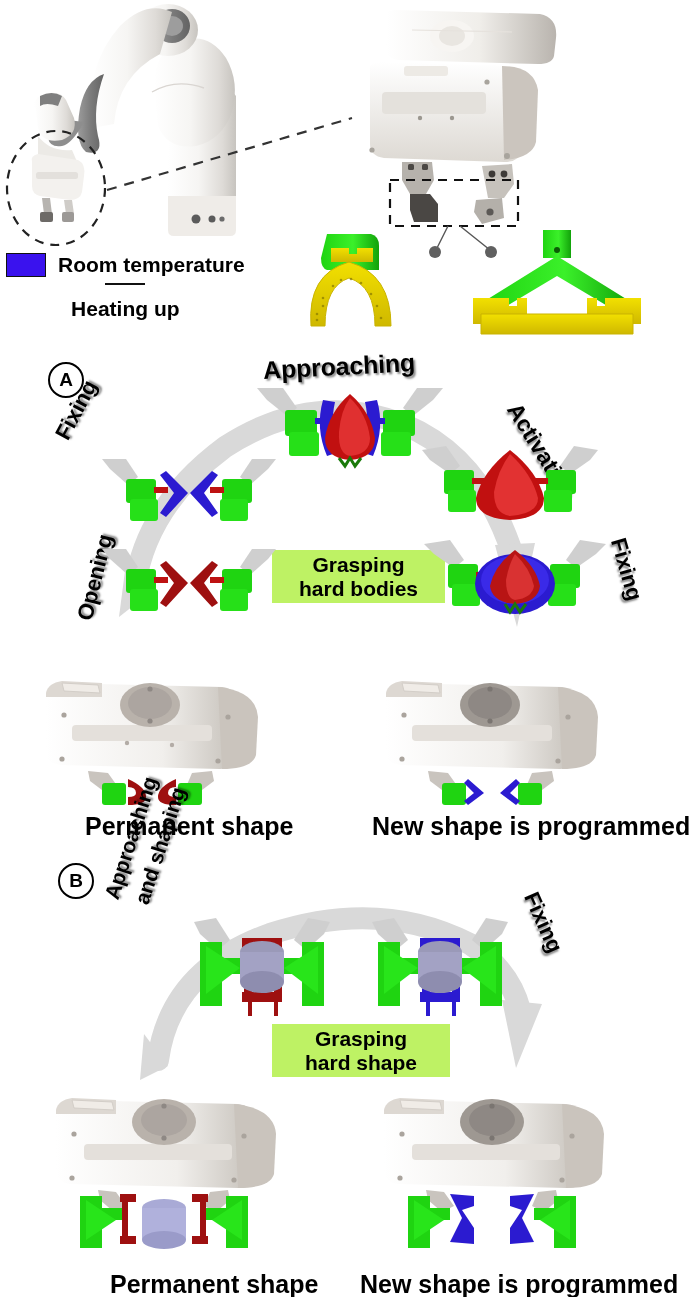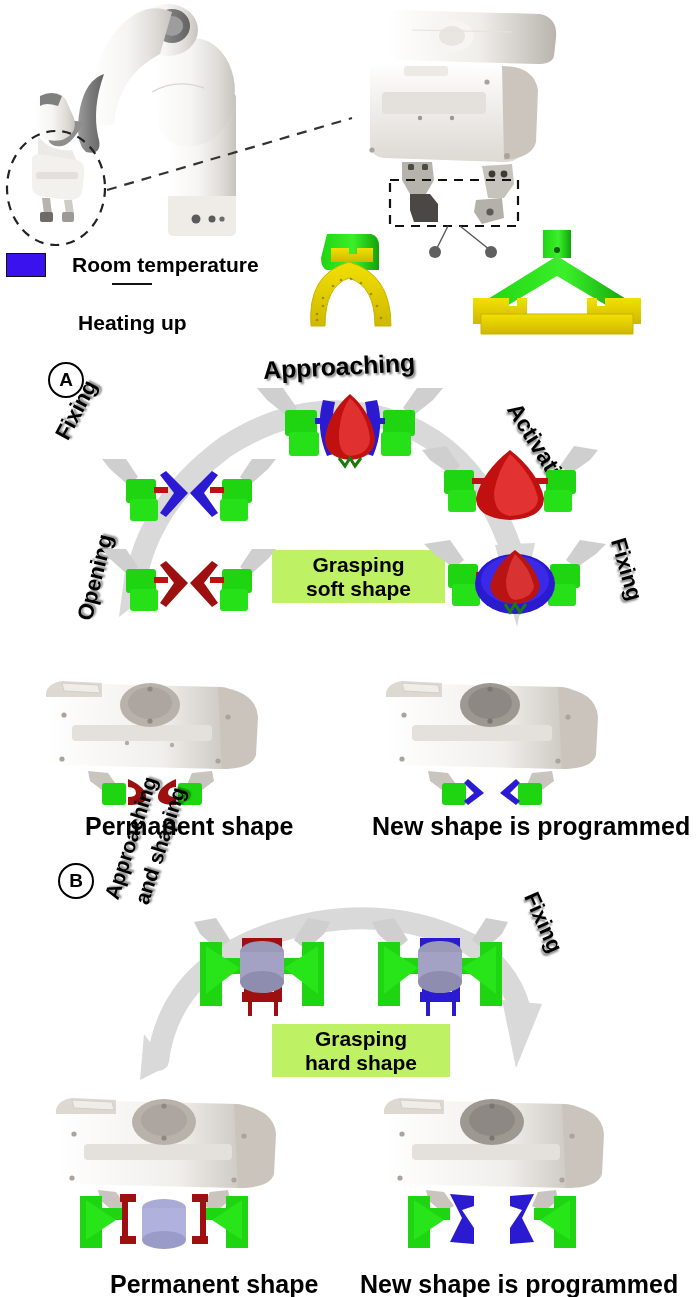--- a/index.html
+++ b/index.html
@@ -6,21 +6,21 @@
   body{width:699px;height:1297px;position:relative;overflow:hidden;
        font-family:"Liberation Sans",sans-serif;color:#000;}
   .fig{position:absolute;left:0;top:0;width:699px;height:1297px;}
   .abs{position:absolute;}
   .lbl{font-weight:bold;letter-spacing:-0.2px;white-space:nowrap;}
   .shadowtxt{text-shadow:2px 2px 2px rgba(0,0,0,.45);}
   .circleid{width:32px;height:32px;border:2.4px solid #000;border-radius:50%;
             display:flex;align-items:center;justify-content:center;
             font-weight:bold;font-size:19px;}
   .swatch{width:38px;height:22px;border:1px solid #111;}
-  .legrow{display:flex;align-items:center;gap:26px;height:24px;}
+  .legrow{display:flex;align-items:center;gap:12px;height:24px;}
   .legtxt{font-size:21px;font-weight:bold;}
   .tagbox{background:#bef264;padding:3px 9px;text-align:center;
           font-weight:bold;font-size:21px;line-height:1.12;}
   svg{display:block;overflow:visible;}
   .bottomlbl{font-size:25px;font-weight:bold;}
 </style>
 </head>
 <body>
 
 <div class="fig">
@@ -193,21 +193,21 @@
        transform:rotate(58deg);transform-origin:left top;">Activation</div>
 
   <div class="abs lbl shadowtxt" style="left:630px;top:535px;font-size:22px;
        transform:rotate(74deg);transform-origin:left top;">Fixing</div>
 
   <div class="abs lbl shadowtxt" style="left:72px;top:617px;font-size:22px;
        transform:rotate(-76deg);transform-origin:left top;">Opening</div>
 
   <div class="abs tagbox" style="left:272px;top:550px;width:155px;">
     <div>Grasping</div>
-    <div>soft shape</div>
+    <div>hard bodies</div>
   </div>
 
   <svg class="abs" style="left:253px;top:382px;" width="195" height="92">
     <path d="M4 6 L30 6 L44 26 L34 34 L14 18 Z" fill="#cfcfcf"></path>
     <path d="M190 6 L164 6 L150 26 L160 34 L180 18 Z" fill="#cfcfcf"></path>
     <rect x="32" y="28" width="32" height="26" rx="3" fill="#1FD411"></rect>
     <rect x="36" y="50" width="30" height="24" rx="3" fill="#26E018"></rect>
     <rect x="130" y="28" width="32" height="26" rx="3" fill="#1FD411"></rect>
     <rect x="128" y="50" width="30" height="24" rx="3" fill="#26E018"></rect>
     <rect x="62" y="36" width="14" height="6" fill="#2B1BD0"></rect>

